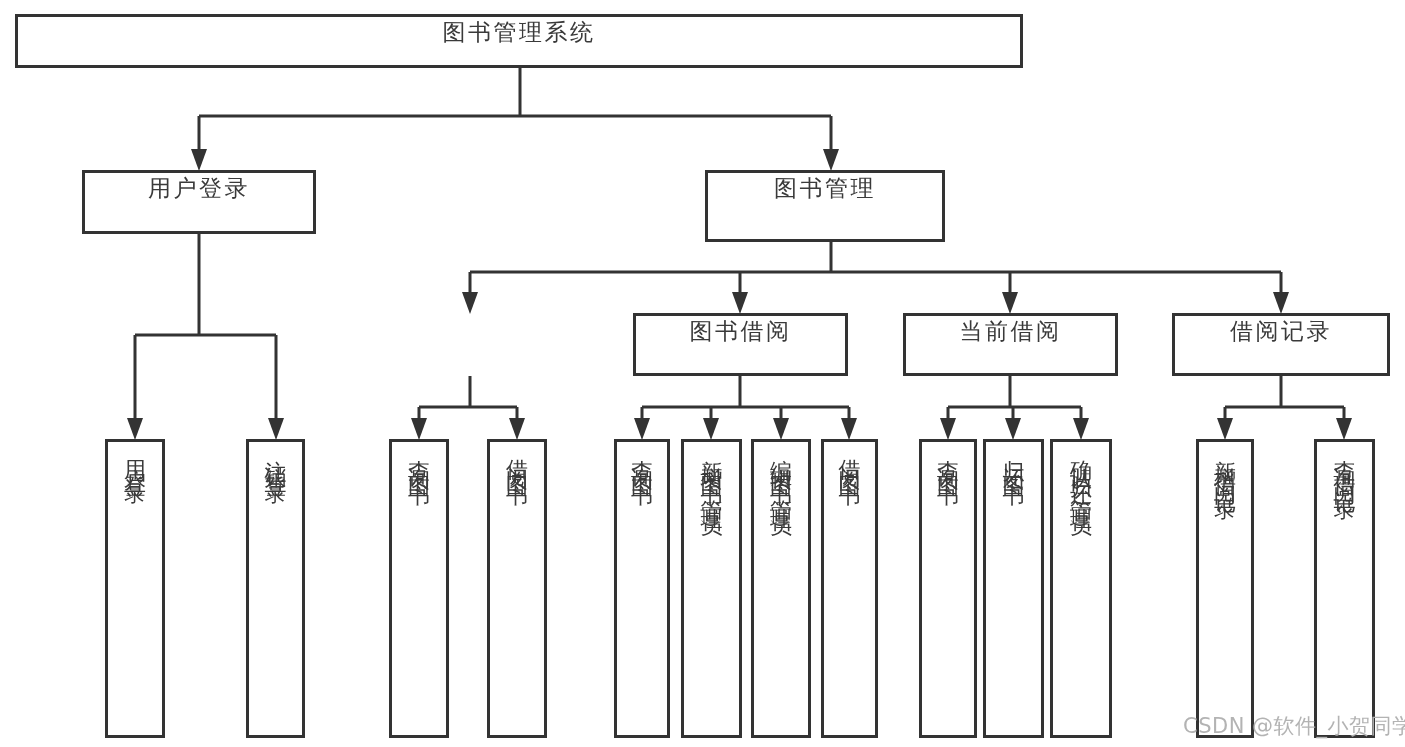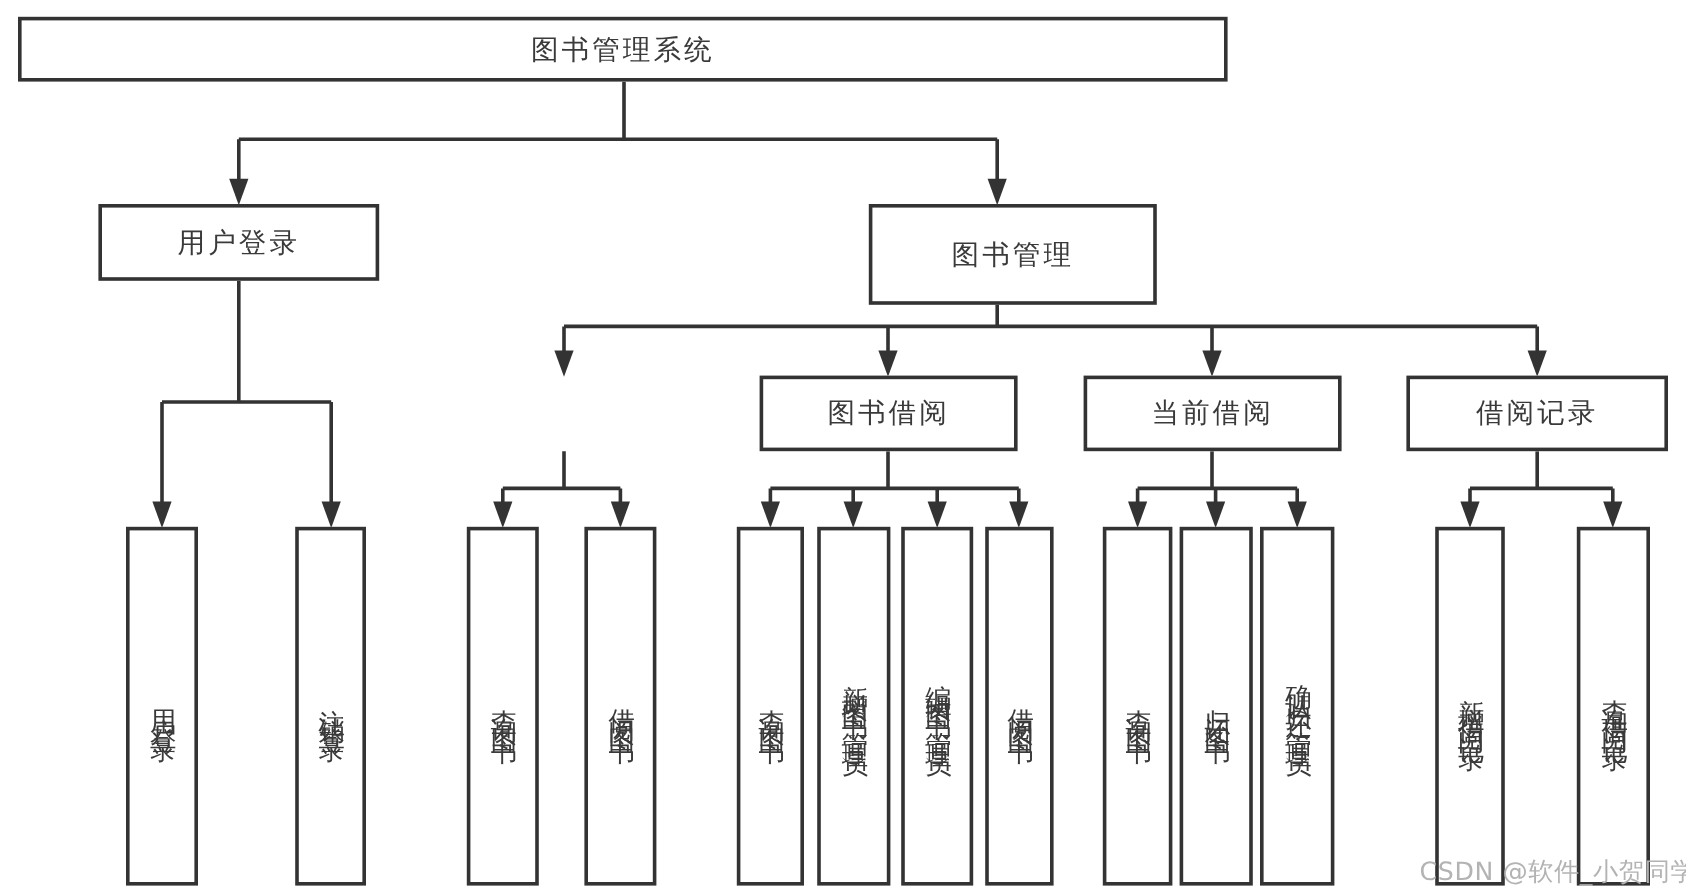--- a/index.html
+++ b/index.html
@@ -7,21 +7,21 @@
     position:relative; width:1405px; height:747px;
     background:var(--background,#ffffff); overflow:hidden;
     font-family:"DejaVu Sans","Liberation Sans",sans-serif;
   }
   svg.edges { position:absolute; left:0; top:0; z-index:1; }
   .edge  { stroke:var(--line,#333333); stroke-width:3; fill:none; }
   .arrow { fill:var(--line,#333333); stroke:none; }
   .node {
     position:absolute; box-sizing:border-box;
     border:3px solid var(--line,#333333); background:#ffffff;
-    display:flex; align-items:center; justify-content:center;
+    display:flex; align-items:flex-start; justify-content:center;
     z-index:2; color:var(--text,#3a3a3a);
   }
   .node.h .lbl { font-size:23px; letter-spacing:2.5px; white-space:nowrap; }
   .node.v .lbl {
     writing-mode:vertical-rl; text-orientation:mixed;
     font-size:22px; letter-spacing:8px; line-height:1; white-space:nowrap;
   }
   .watermark {
     position:absolute; left:1183px; top:712px; z-index:5;
     font-size:21px; letter-spacing:0.5px; white-space:nowrap;
@@ -83,21 +83,21 @@
     </g>
   </svg>
 
   <div class="node h" style="left:15px;top:14px;width:1008px;height:54px">
     <span class="lbl">图书管理系统</span>
   </div>
 
   <div class="node h" style="left:82px;top:170px;width:234px;height:64px">
     <span class="lbl">用户登录</span>
   </div>
-  <div class="node h" style="left:724px;top:170px;width:240px;height:84px">
+  <div class="node h" style="left:705px;top:170px;width:240px;height:72px">
     <span class="lbl">图书管理</span>
   </div>
 
   <div class="node h" style="left:903px;top:313px;width:215px;height:63px">
     <span class="lbl">当前借阅</span>
   </div>
   <div class="node h" style="left:633px;top:313px;width:215px;height:63px">
     <span class="lbl">图书借阅</span>
   </div>
   <div class="node h" style="left:1172px;top:313px;width:218px;height:63px">

